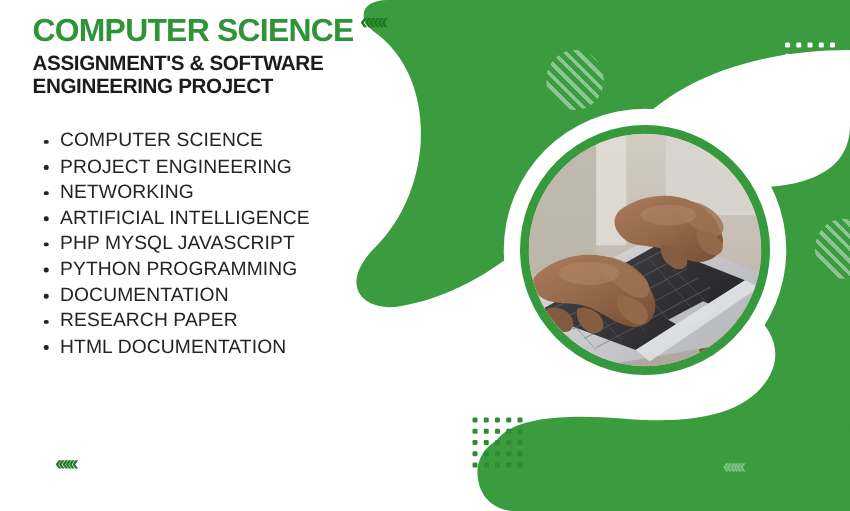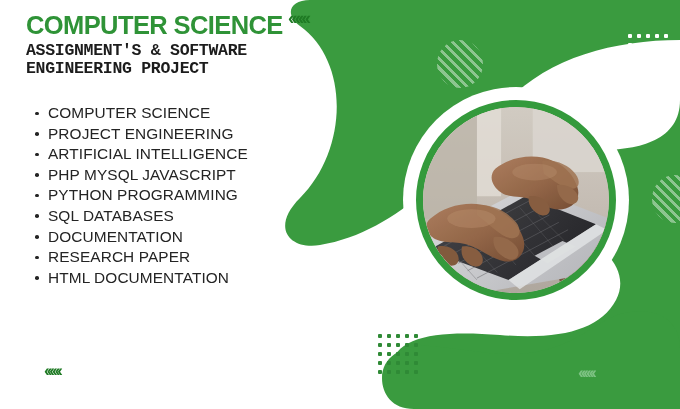--- a/index.html
+++ b/index.html
@@ -156,21 +156,21 @@
     font-family: "Liberation Sans", sans-serif;
     white-space: nowrap;
   }
   .title-sub {
     margin: 4px 0 0 0;
     font-size: 16.5px;
     line-height: 1.12;
     font-weight: 700;
     letter-spacing: -0.3px;
     color: #1c1c1c;
-    font-family: Liberation Mono, monospace;
+    font-family: Liberation Sans, sans-serif;
   }
 
   .service-list {
     position: absolute;
     left: 26px;
     top: 103px;
     margin: 0;
     padding: 0 0 0 22px;
     list-style: none;
     width: 300px;
@@ -407,22 +407,22 @@
     <h1 class="title-main">COMPUTER SCIENCE</h1>
     <h2 class="title-sub">
       <span>ASSIGNMENT'S &amp; SOFTWARE</span><br>
       <span>ENGINEERING PROJECT</span>
     </h2>
   </div>
 
   <ul class="service-list" id="service-list">
       <li>COMPUTER SCIENCE</li>
       <li>PROJECT ENGINEERING</li>
+      <li>NETWORKING</li>
       <li>ARTIFICIAL INTELLIGENCE</li>
       <li>PHP MYSQL JAVASCRIPT</li>
       <li>PYTHON PROGRAMMING</li>
-      <li>SQL DATABASES</li>
       <li>DOCUMENTATION</li>
       <li>RESEARCH PAPER</li>
       <li>HTML DOCUMENTATION</li>
     </ul>
 
 </div>
 
 </body></html>

